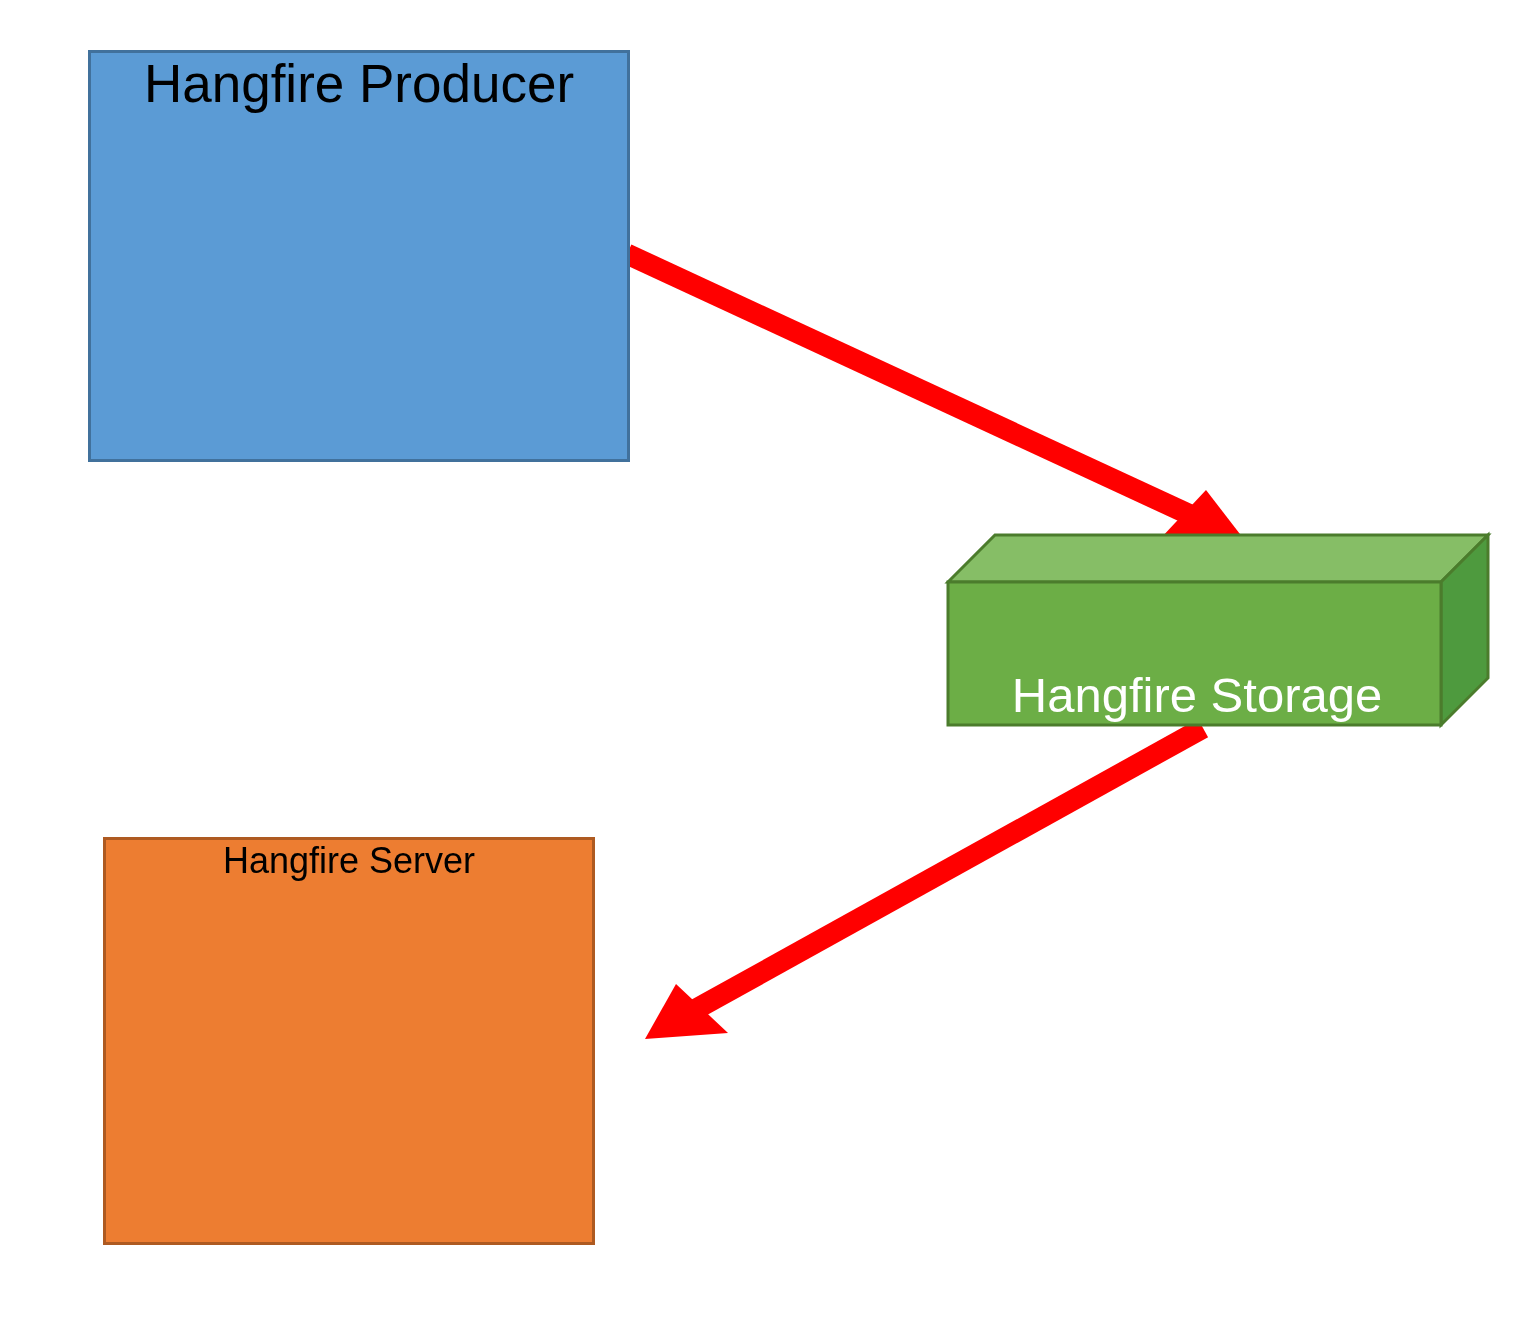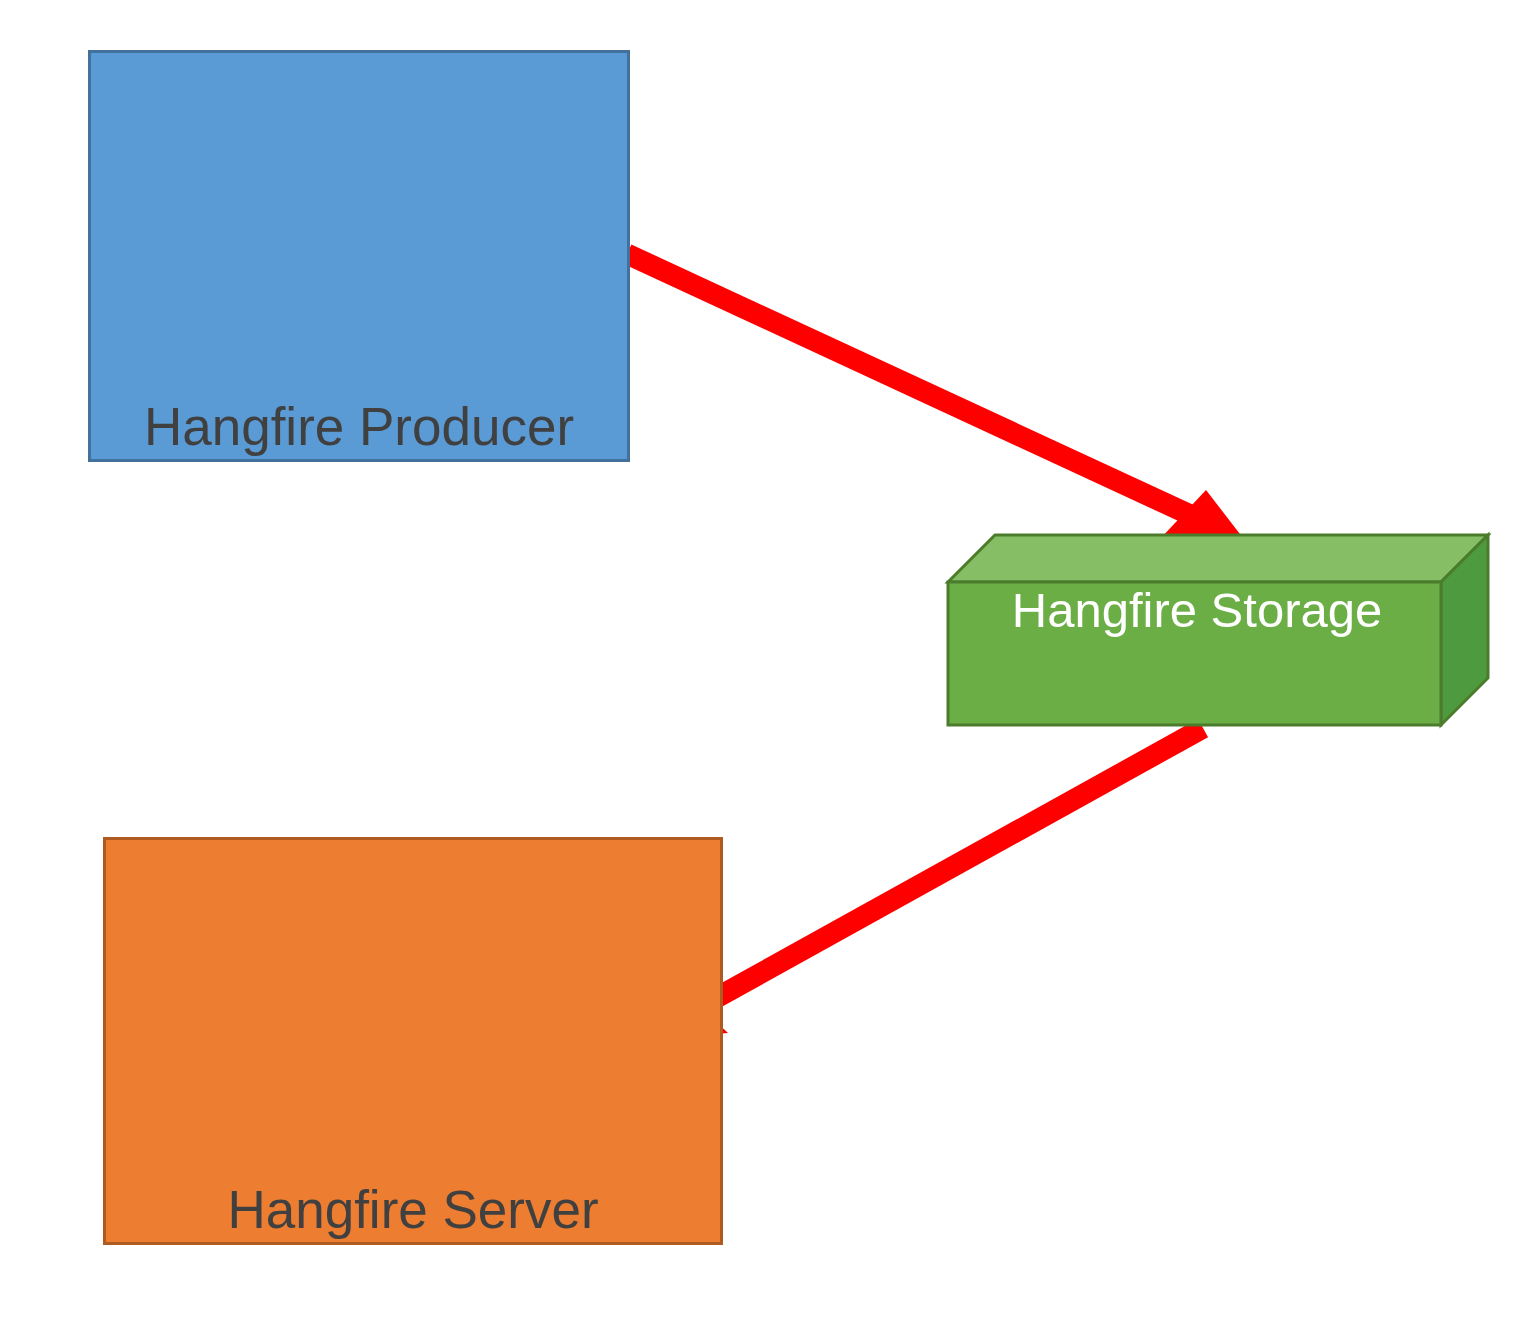--- a/index.html
+++ b/index.html
@@ -16,48 +16,48 @@
     height: 1319px;
     background: #ffffff;
     overflow: hidden;
   }
 
   
   .node {
     position: absolute;
     box-sizing: border-box;
     display: flex;
-    align-items: flex-end;
+    align-items: flex-start;
     justify-content: center;
     text-align: center;
-    color: #404040;
+    color: #000000;
     line-height: 1.18;
     z-index: 2;
   }
 
   
   #producer-node {
     left: 88px;
     top: 50px;
     width: 542px;
     height: 412px;
     background: #5B9BD5;
     border: 3px solid #41719C;
     font-size: 53px;
   }
 
   
   #server-node {
     left: 103px;
     top: 837px;
-    width: 620px;
+    width: 492px;
     height: 408px;
     background: #ED7D31;
     border: 3px solid #AE5A21;
-    font-size: 53px;
+    font-size: 36px;
   }
 
   
   #storage-node {
     position: absolute;
     left: 940px;
     top: 528px;
     width: 556px;
     height: 210px;
     z-index: 2;
@@ -68,21 +68,21 @@
     top: 0;
     display: block;
   }
   #storage-label {
     position: absolute;
     left: 10px;
     top: 54px;
     width: 494px;
     height: 143px;
     display: flex;
-    align-items: flex-start;
+    align-items: flex-end;
     justify-content: center;
     color: #ffffff;
     font-size: 49px;
     line-height: 1.18;
     text-align: center;
     z-index: 3;
   }
 
   
   #arrow-layer {

